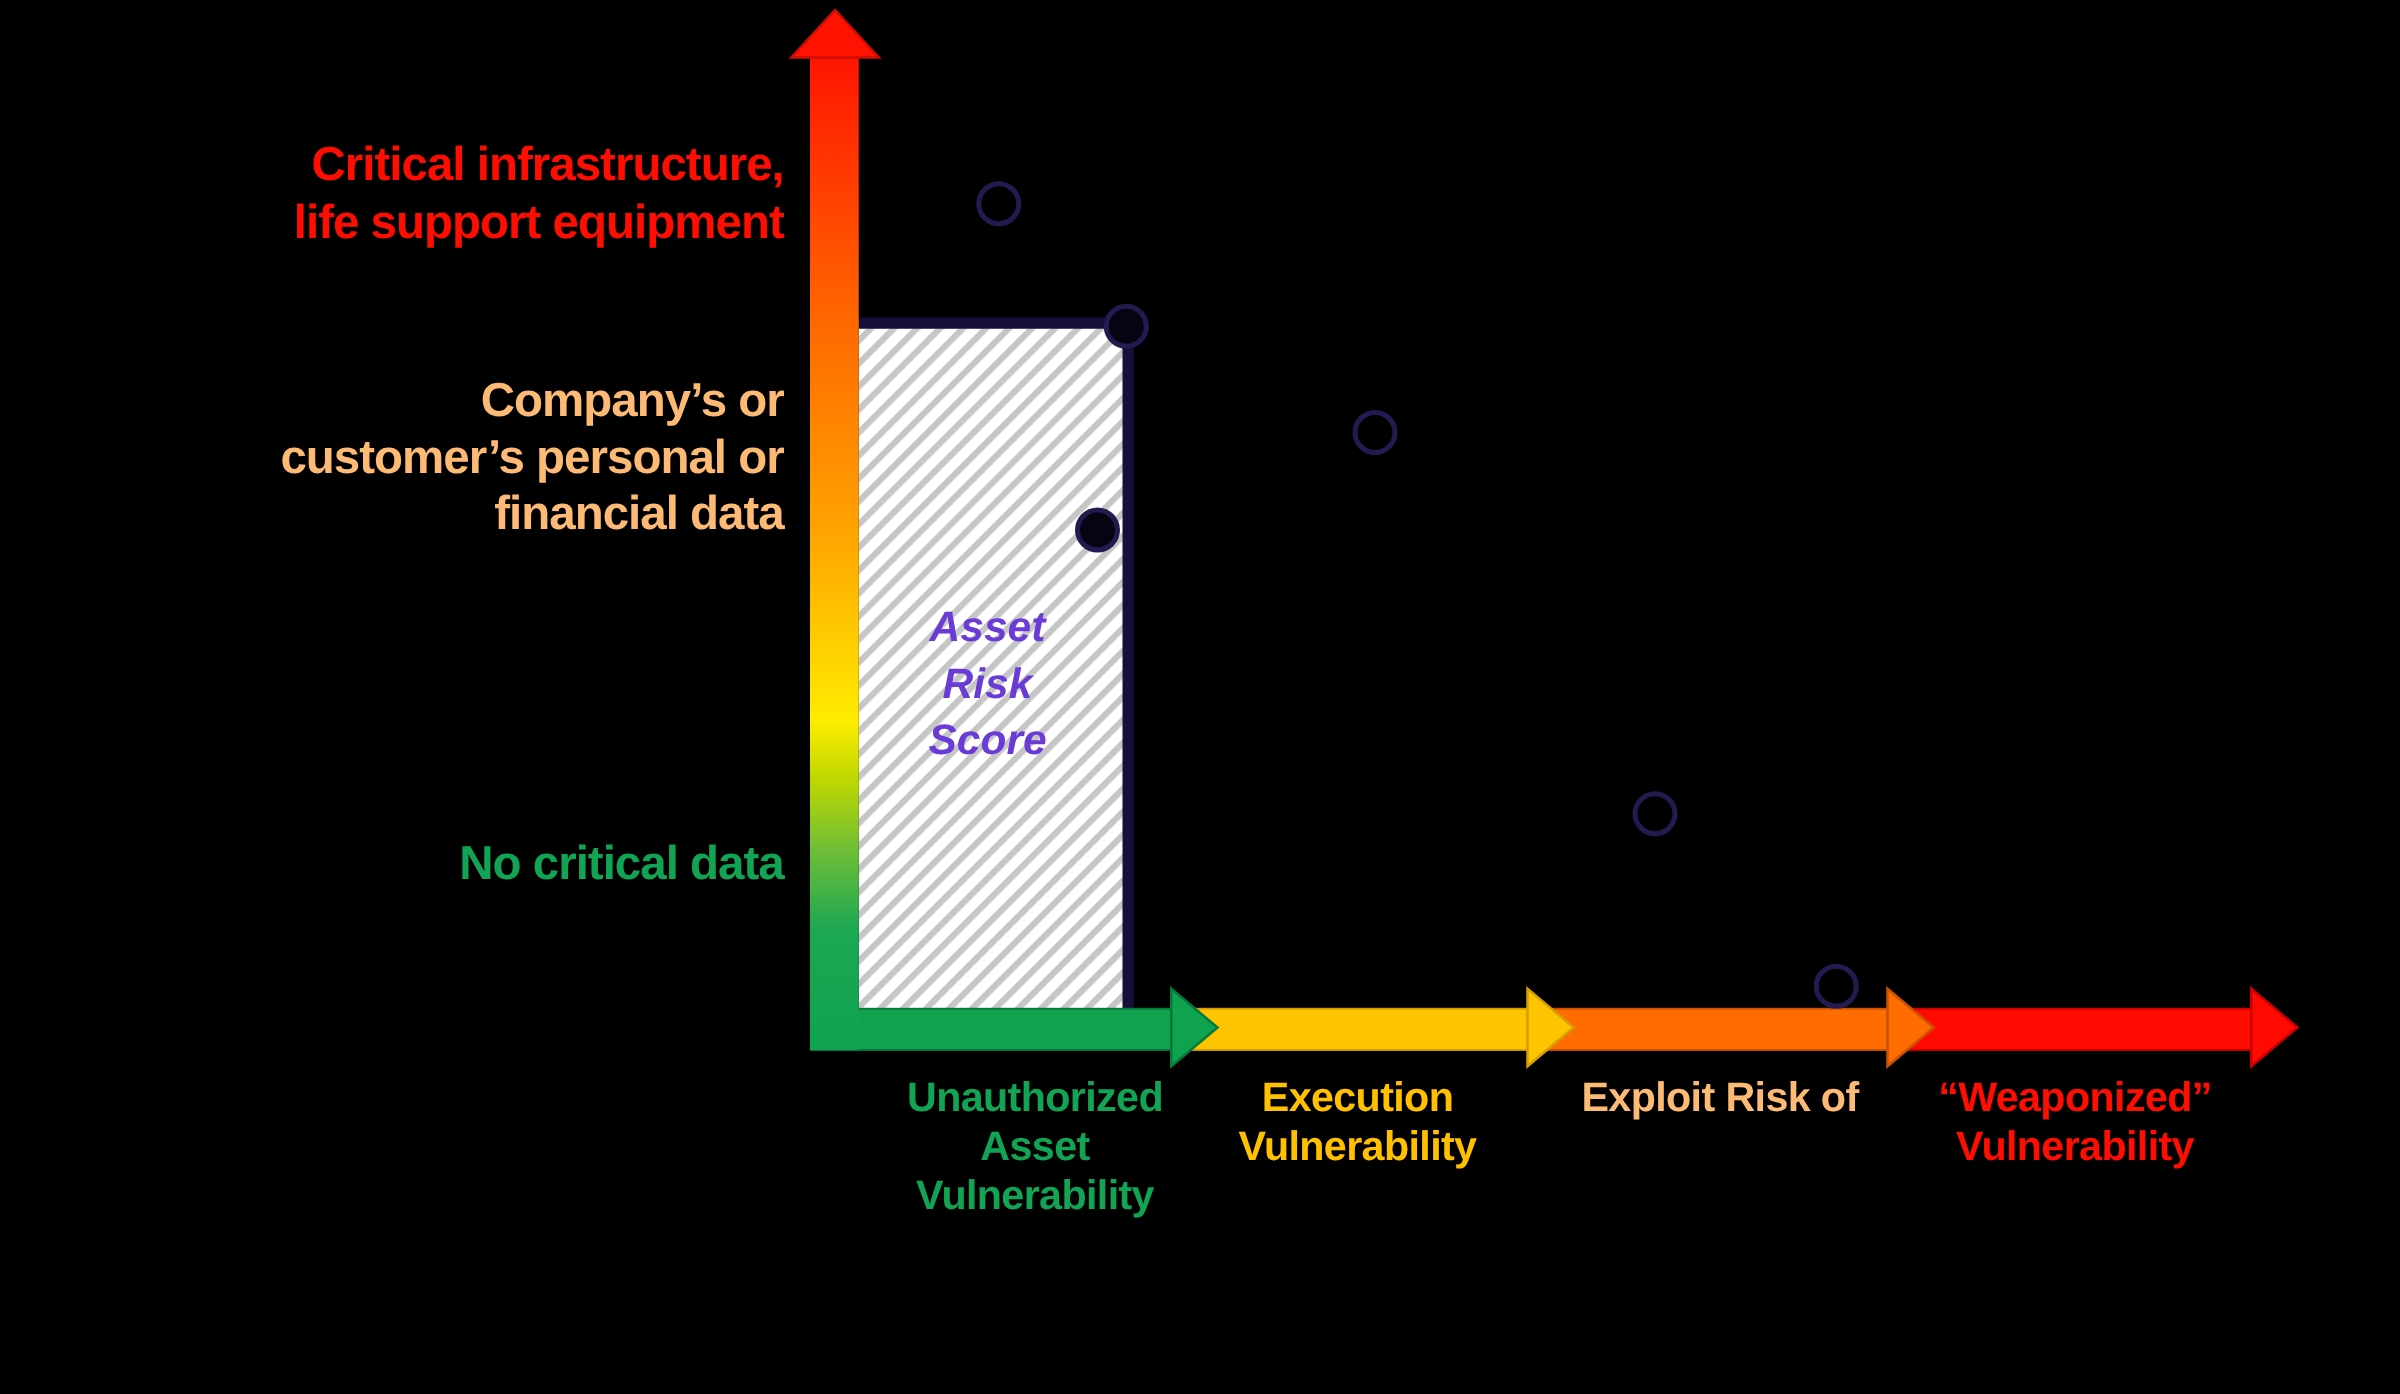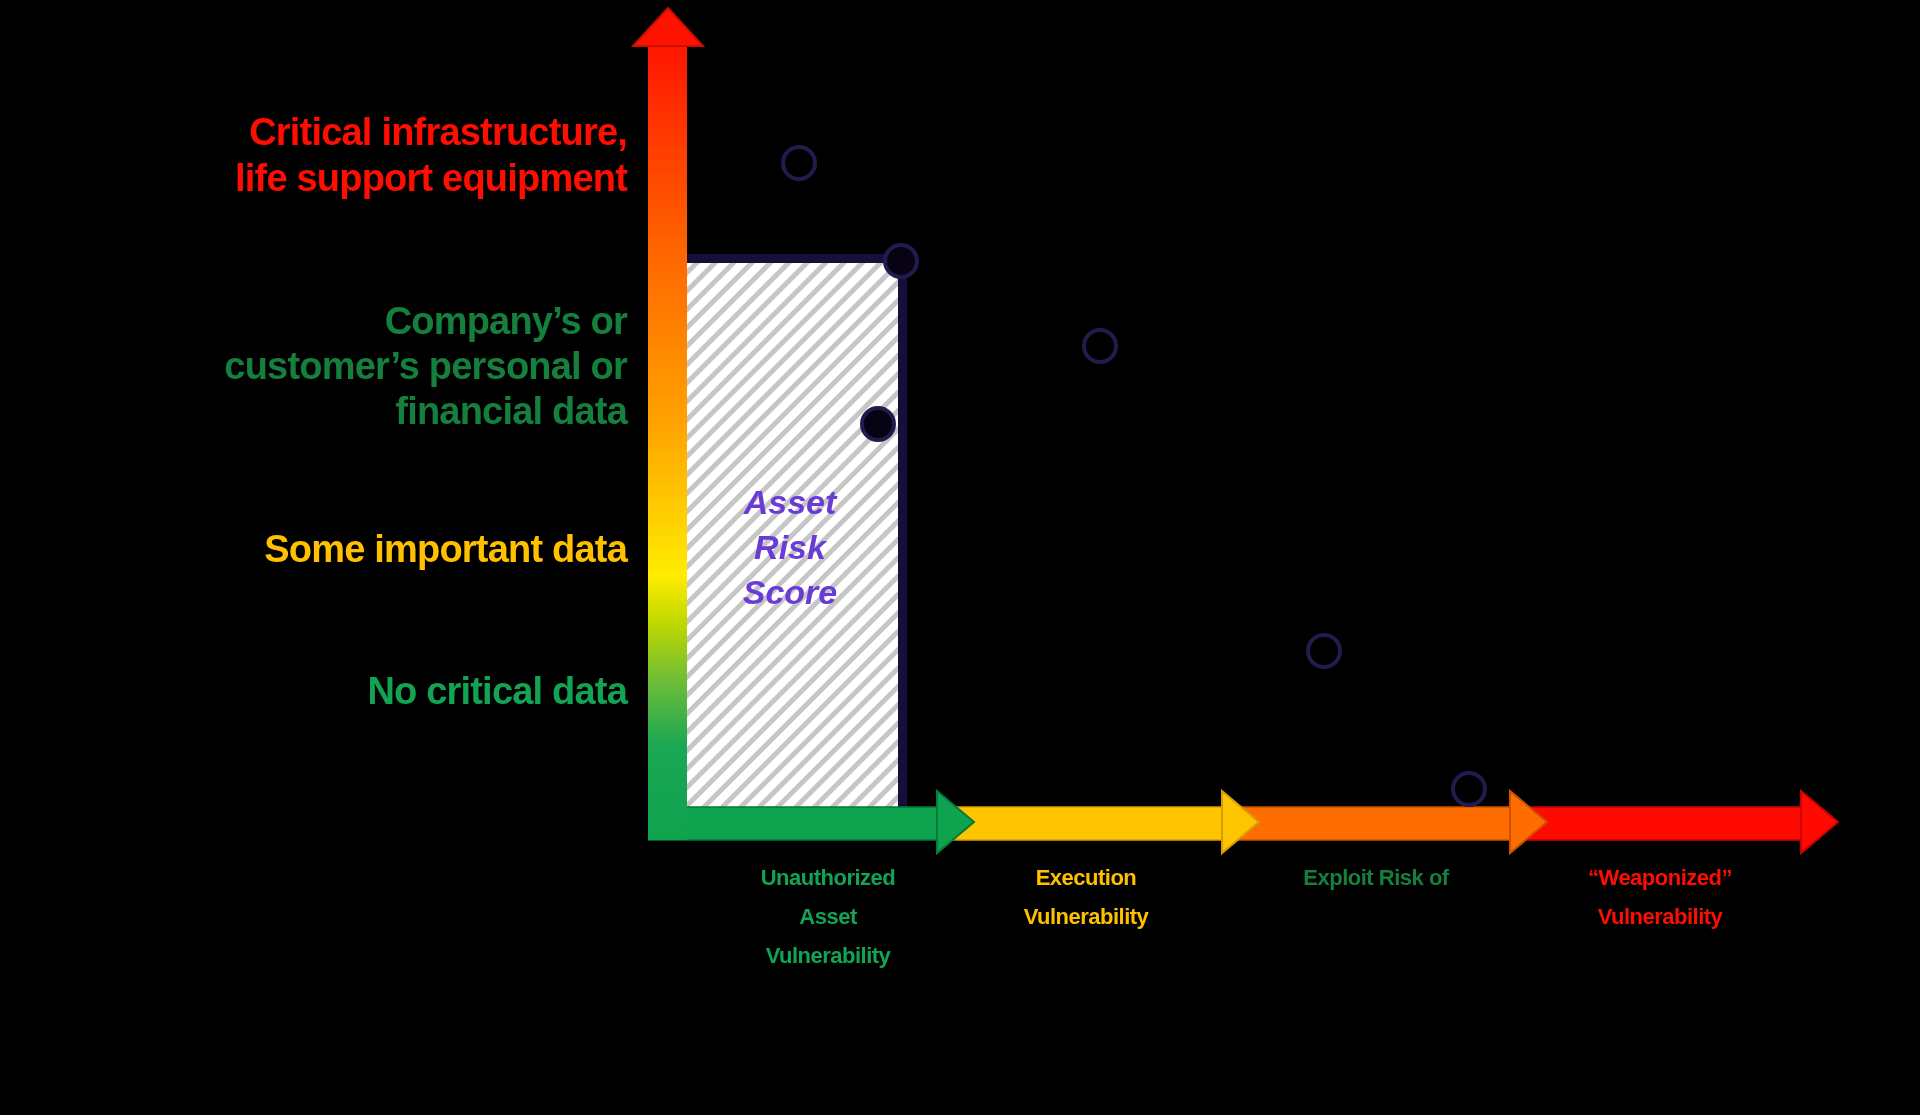--- a/index.html
+++ b/index.html
@@ -27,37 +27,37 @@
     text-align: right;
     font-size: 38px;
     line-height: 46px;
     letter-spacing: -0.8px;
   }
   .ylab.orange3 { line-height: 45px; }
   .xlab {
     top: 858px;
     text-align: center;
     width: 420px;
-    font-size: 22px;
+    font-size: 33px;
     line-height: 39px;
     letter-spacing: -0.5px;
   }
   .region-lbl {
     left: 690px;
     top: 480px;
     width: 200px;
     text-align: center;
     font-style: italic;
     font-weight: bold;
     font-size: 34px;
     line-height: 45px;
     color: #6B3BD6;
   }
   .c-red    { color: #FF0D00; }
-  .c-orange { color: #15803d; }
+  .c-orange { color: #fdba74; }
   .c-yellow { color: #FFC000; }
   .c-green  { color: #12A455; margin-left: 28px; }
 
   .dot { stroke: #231A50; stroke-width: 4; }
   .dot.outlined { fill: none; }
   .dot.filled   { fill: #070313; }
 </style>
 </head>
 <body>
 
@@ -120,23 +120,20 @@
 
   <div class="lbl ylab c-red" style="top:109px">
     <div>Critical infrastructure,</div>
     <div>life support equipment</div>
   </div>
   <div class="lbl ylab orange3 c-orange" style="top:299px">
     <div>Company’s or</div>
     <div>customer’s personal or</div>
     <div>financial data</div>
   </div>
-  <div class="lbl ylab c-yellow" style="top:526px">
-    <div>Some important data</div>
-  </div>
   <div class="lbl ylab c-green" style="top:668px">
     <div>No critical data</div>
   </div>
 
   <div class="lbl xlab c-green" style="left:590px">
     <div>Unauthorized</div>
     <div>Asset</div>
     <div>Vulnerability</div>
   </div>
   <div class="lbl xlab c-yellow" style="left:876px">

